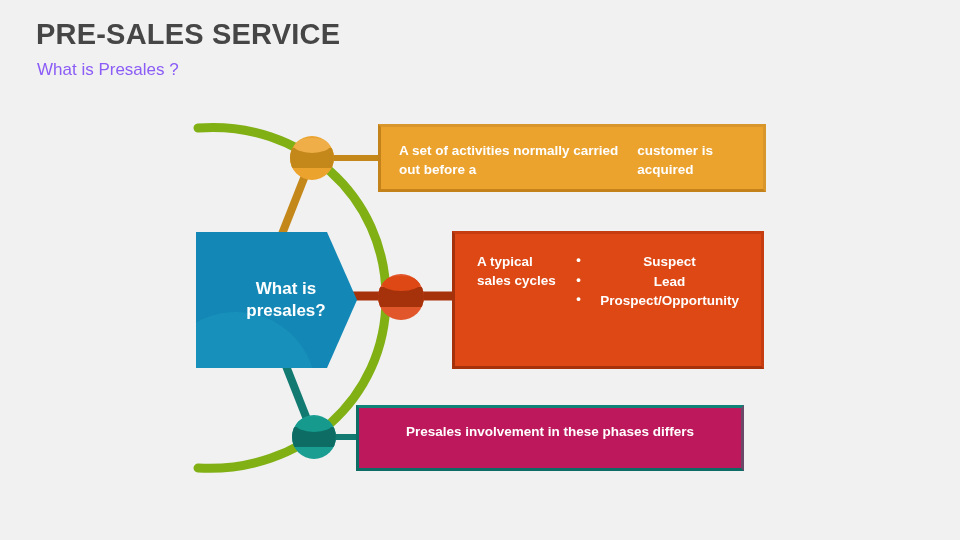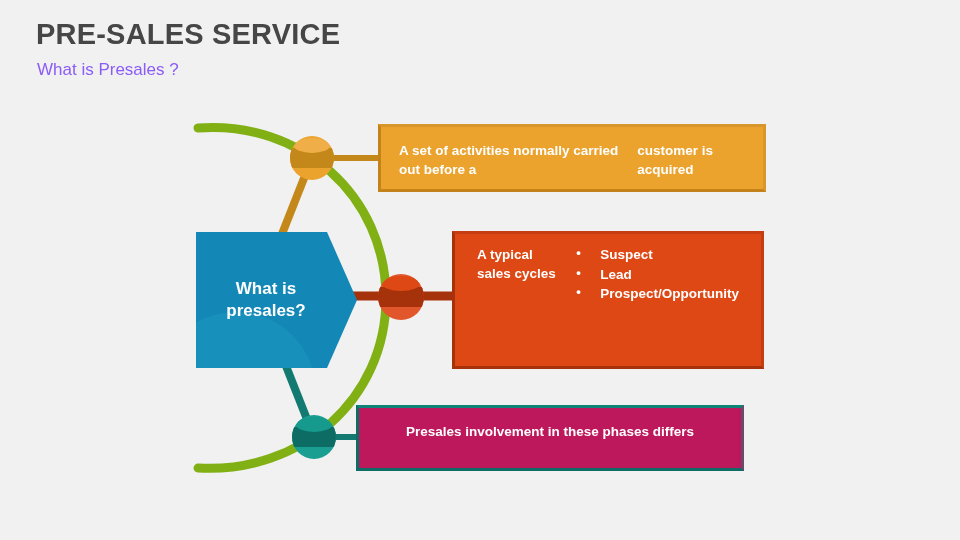--- a/index.html
+++ b/index.html
@@ -72,41 +72,42 @@
   .box-red {
     left: 452px;
     top: 231px;
     width: 312px;
     height: 138px;
     background: #dd4814;
     border-left: 3px solid #a6320c;
     border-bottom: 3px solid #a6320c;
     border-right: 3px solid #c53d10;
     border-top: 3px solid #c53d10;
-    padding: 11px 22px;
+    padding: 18px 22px;
     justify-content: flex-start;
   }
   .box-teal {
     left: 356px;
     top: 405px;
     width: 388px;
     height: 66px;
     background: #be185d;
     border-left: 3px solid #0d6d64;
     border-bottom: 3px solid #0d6d64;
     border-right: 3px solid #11827777;
     border-top: 3px solid #118277;
   }
   .bullet-head {
     margin-bottom: 2px;
   }
   .bullet-list {
     margin: 0;
     padding: 0;
     list-style: none;
+    text-align: center;
   }
   .bullet-list li {
     position: relative;
     padding-left: 34px;
     line-height: 1.45;
   }
   .bullet-list li::before {
     content: "\2022";
     position: absolute;
     left: 10px;
@@ -141,20 +142,21 @@
     height: 136px;
     display: flex;
     align-items: center;
     justify-content: center;
     text-align: center;
     color: #ffffff;
     font-size: 17px;
     font-weight: bold;
     line-height: 1.32;
     pointer-events: none;
+    padding-left: 20px;
   }
 </style>
 </head>
 <body>
 
 <div class="slide">
 
   <div class="title">PRE-SALES SERVICE</div>
   <div class="subtitle">What is Presales ?</div>
 

